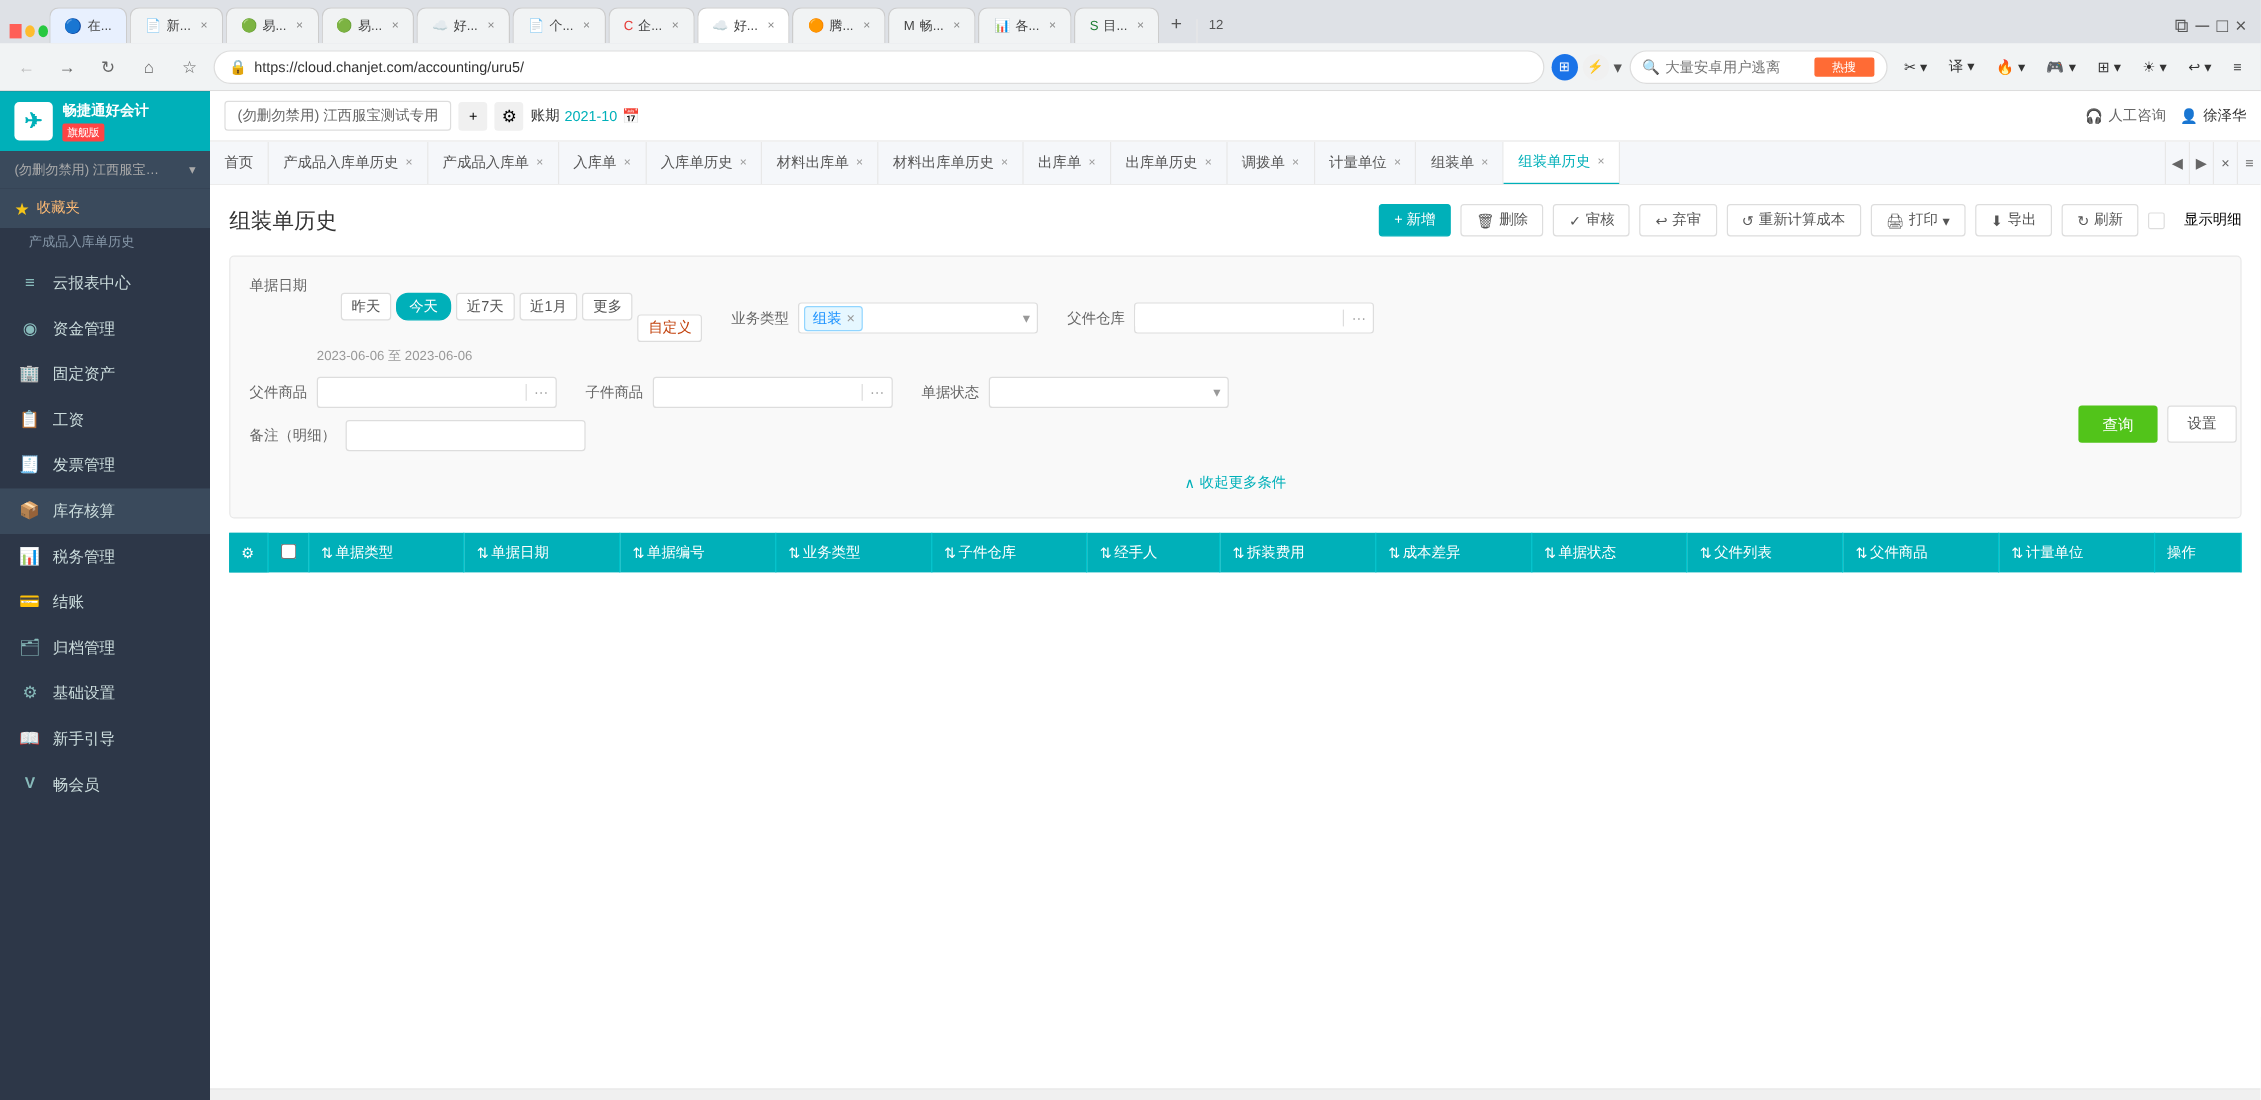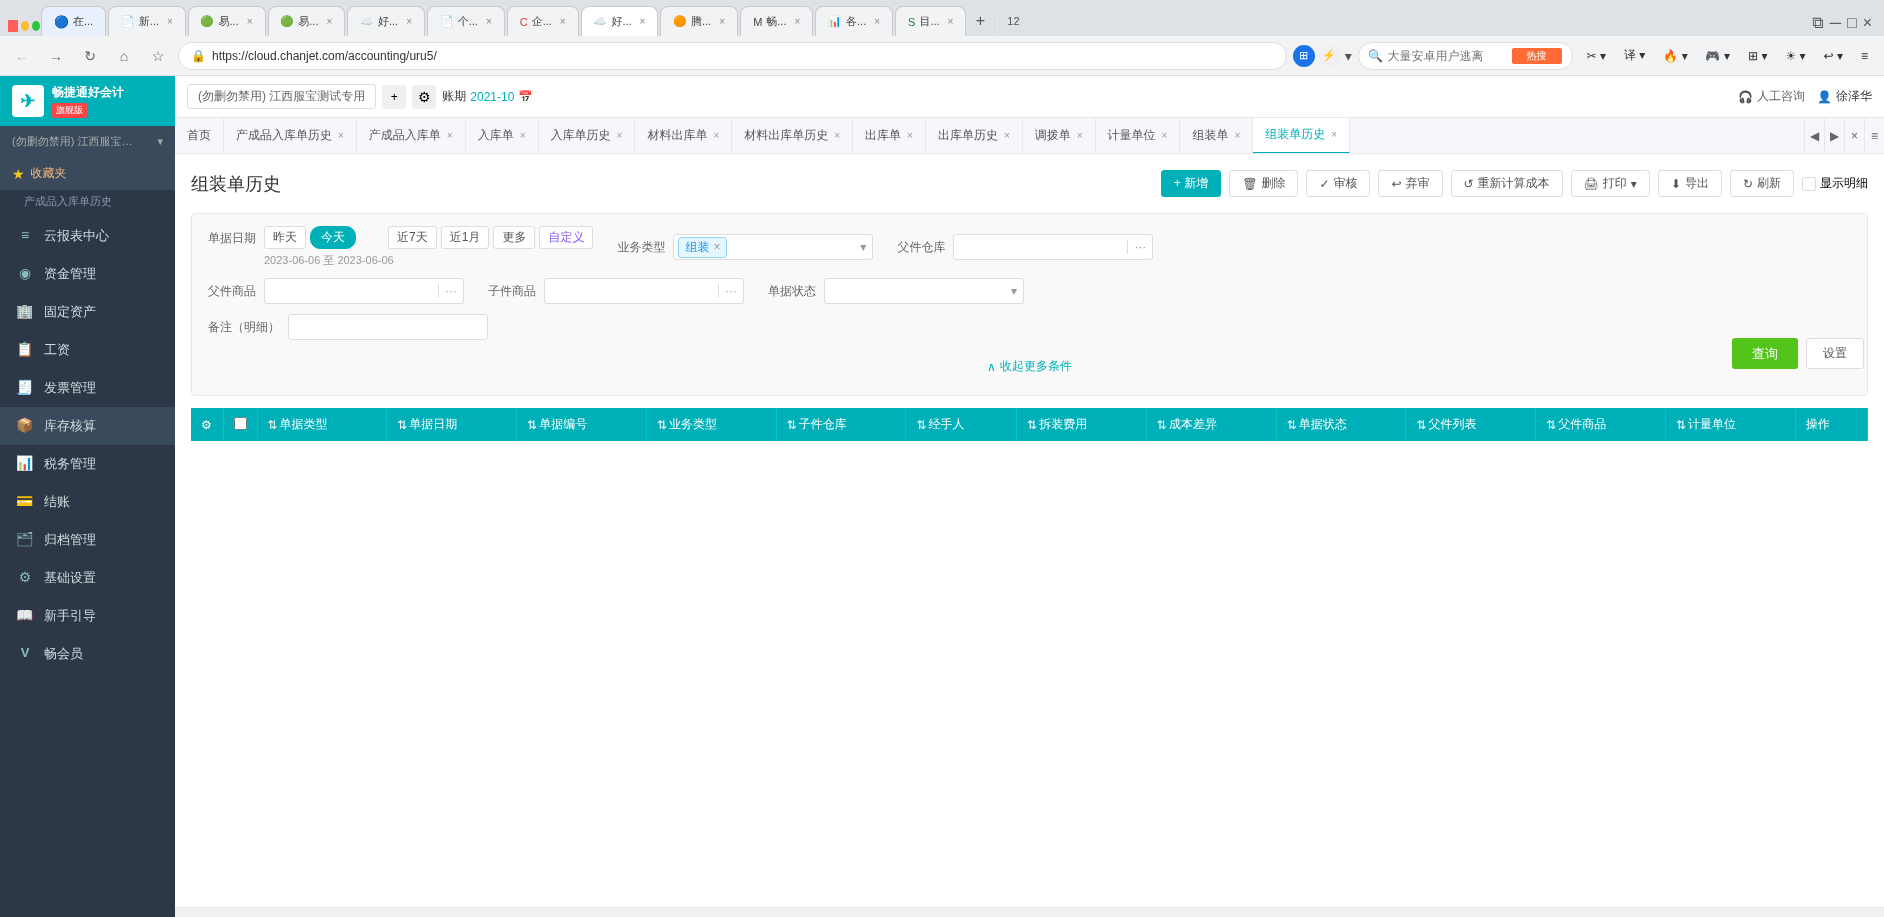--- a/index.html
+++ b/index.html
@@ -392,44 +392,44 @@
             <span data-name="print-dropdown-icon">▾</span>
           </button>
           <button class="btn" data-name="export-btn">
             <span data-name="export-icon">⬇</span>
             <span>导出</span>
           </button>
           <button class="btn" data-name="refresh-page-btn">
             <span data-name="refresh-icon">↻</span>
             <span>刷新</span>
           </button>
-          <div style="display:flex;align-items:center;gap:4px;font-size:12px;cursor:pointer;" data-name="show-detail-toggle">
+          <div style="display:flex;align-items:center;gap:16px;font-size:12px;cursor:pointer;" data-name="show-detail-toggle">
             <div style="width:14px;height:14px;border:1px solid #ddd;border-radius:2px;" data-name="checkbox-icon"></div>
             <span>显示明细</span>
           </div>
         </div>
       </div>
 
       <div style="display: flex; justify-content: flex-end; gap: 8px; margin: 0px; padding-right: 4px;" data-name="query-action-row">
         <button style="padding:6px 20px;background:#52c41a;color:#fff;border:none;border-radius:3px;cursor:pointer;font-size:13px;font-weight:500;" data-name="query-btn">查询</button>
         <button style="padding:6px 16px;background:#fff;color:#555;border:1px solid #ddd;border-radius:3px;cursor:pointer;font-size:12px;" data-name="filter-settings-btn">设置</button>
       </div>
         <div class="filter-area" data-name="filter-area" style="position: relative;">
 
         <div class="filter-row" data-name="filter-row-1">
           <div style="display:flex;align-items:flex-start;gap:8px;" data-name="date-filter">
             <span style="font-size:12px;color:#666;white-space:nowrap;line-height:24px;" data-name="date-filter-label">单据日期</span>
             <div style="display:flex;flex-direction:column;gap:4px;">
               <div style="display:flex;align-items:center;gap:4px;" data-name="date-btn-group">
-                <button style="padding:2px 8px;border:1px solid #ddd;border-radius:3px;background:#fff;cursor:pointer;font-size:12px;color:#555;" data-name="date-yesterday-btn">昨天</button>
+                <button style="padding:2px 8px;border:1px solid #ddd;border-radius:3px;background:#fff;cursor:pointer;font-size:12px;color:#555;margin-left:20px;" data-name="date-yesterday-btn">昨天</button>
                 <button style="padding:2px 10px;border:1px solid #00b0b9;border-radius:10px;background:#00b0b9;cursor:pointer;font-size:12px;color:#fff;" data-name="date-today-btn">今天</button>
-                <button style="padding:2px 8px;border:1px solid #ddd;border-radius:3px;background:#fff;cursor:pointer;font-size:12px;color:#555;margin-left:28px;" data-name="date-7days-btn">近7天</button>
+                <button style="padding:2px 8px;border:1px solid #ddd;border-radius:3px;background:#fff;cursor:pointer;font-size:12px;color:#555;" data-name="date-7days-btn">近7天</button>
                 <button style="padding:2px 8px;border:1px solid #ddd;border-radius:3px;background:#fff;cursor:pointer;font-size:12px;color:#555;" data-name="date-1month-btn">近1月</button>
                 <button style="padding:2px 8px;border:1px solid #ddd;border-radius:3px;background:#fff;cursor:pointer;font-size:12px;color:#555;" data-name="date-more-btn">更多</button>
-                <button style="padding:2px 8px;border:1px solid #ddd;border-radius:3px;background:#fff;cursor:pointer;font-size:12px;color:#8b5cf6;" data-name="date-custom-btn">自定义</button>
+                <button style="padding:2px 8px;border:1px solid #ddd;border-radius:3px;background:#fff;cursor:pointer;font-size:12px;color:#c2410c;margin-top:36px;" data-name="date-custom-btn">自定义</button>
               </div>
               <div style="font-size:11px;color:#999;" data-name="date-range-display">2023-06-06 至 2023-06-06</div>
             </div>
           </div>
 
           <div style="display:flex;align-items:center;gap:8px;" data-name="business-type-filter">
             <span style="font-size:12px;color:#666;white-space:nowrap;" data-name="business-type-label">业务类型</span>
             <div style="display:flex;align-items:center;border:1px solid #ddd;border-radius:3px;background:#fff;min-width:200px;height:26px;" data-name="business-type-input-area">
               <div style="display:inline-flex;align-items:center;background:#e6f7ff;border:1px solid #91d5ff;border-radius:3px;padding:1px 6px;margin:2px 4px;font-size:12px;color:#1890ff;gap:4px;" data-name="business-type-tag">
                 <span data-name="business-type-tag-text">组装</span>

